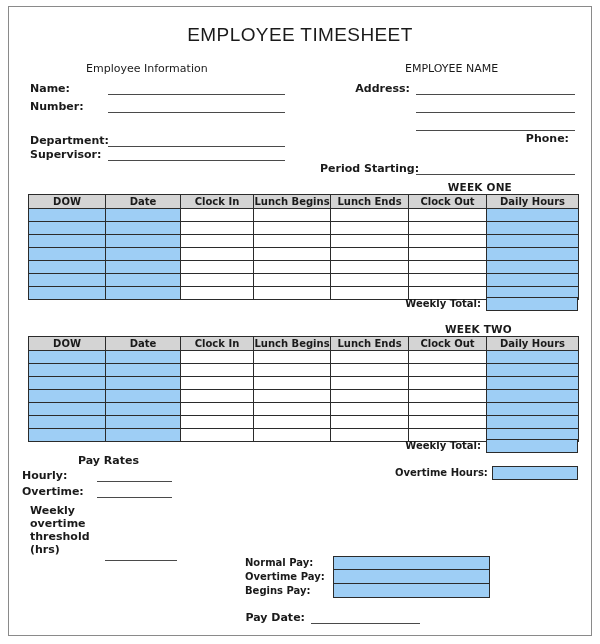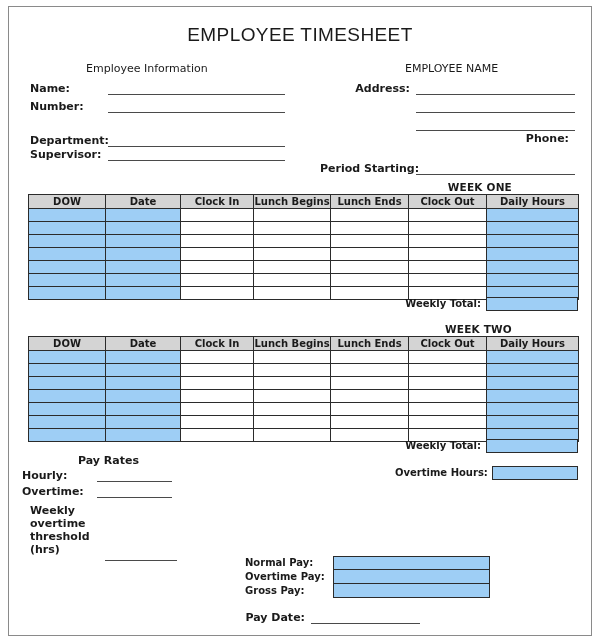--- a/index.html
+++ b/index.html
@@ -521,21 +521,21 @@
 <div id="pay-summary">
   <div class="pay-row">
     <span class="pay-label">Normal Pay:</span>
     <span class="pay-box"></span>
   </div>
   <div class="pay-row">
     <span class="pay-label">Overtime Pay:</span>
     <span class="pay-box"></span>
   </div>
   <div class="pay-row">
-    <span class="pay-label">Gross Pay:</span>
+    <span class="pay-label">Begins Pay:</span>
     <span class="pay-box"></span>
   </div>
 </div>
 
 <div id="pay-date-row">
   <span class="field-label">Pay Date:</span>
   <span class="field-rule"></span>
 </div>
 
 </body></html>

